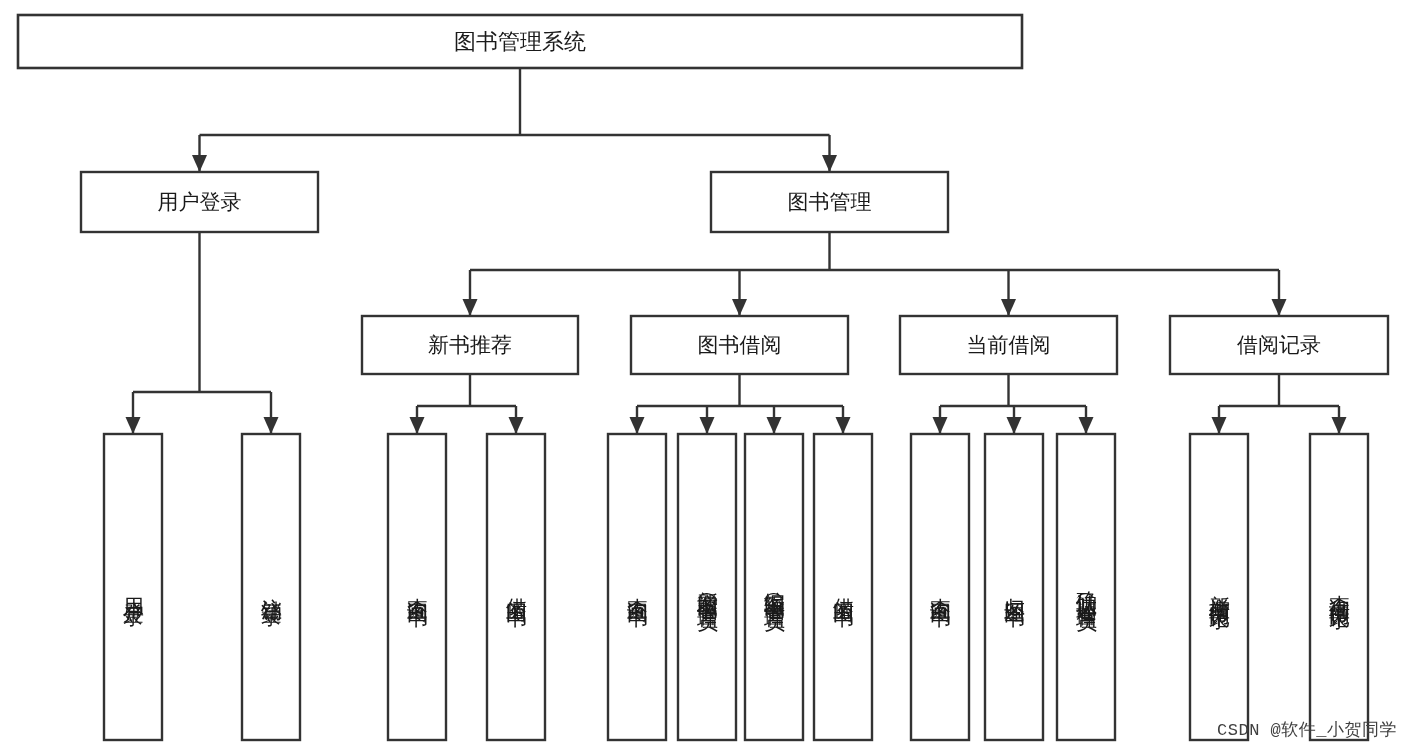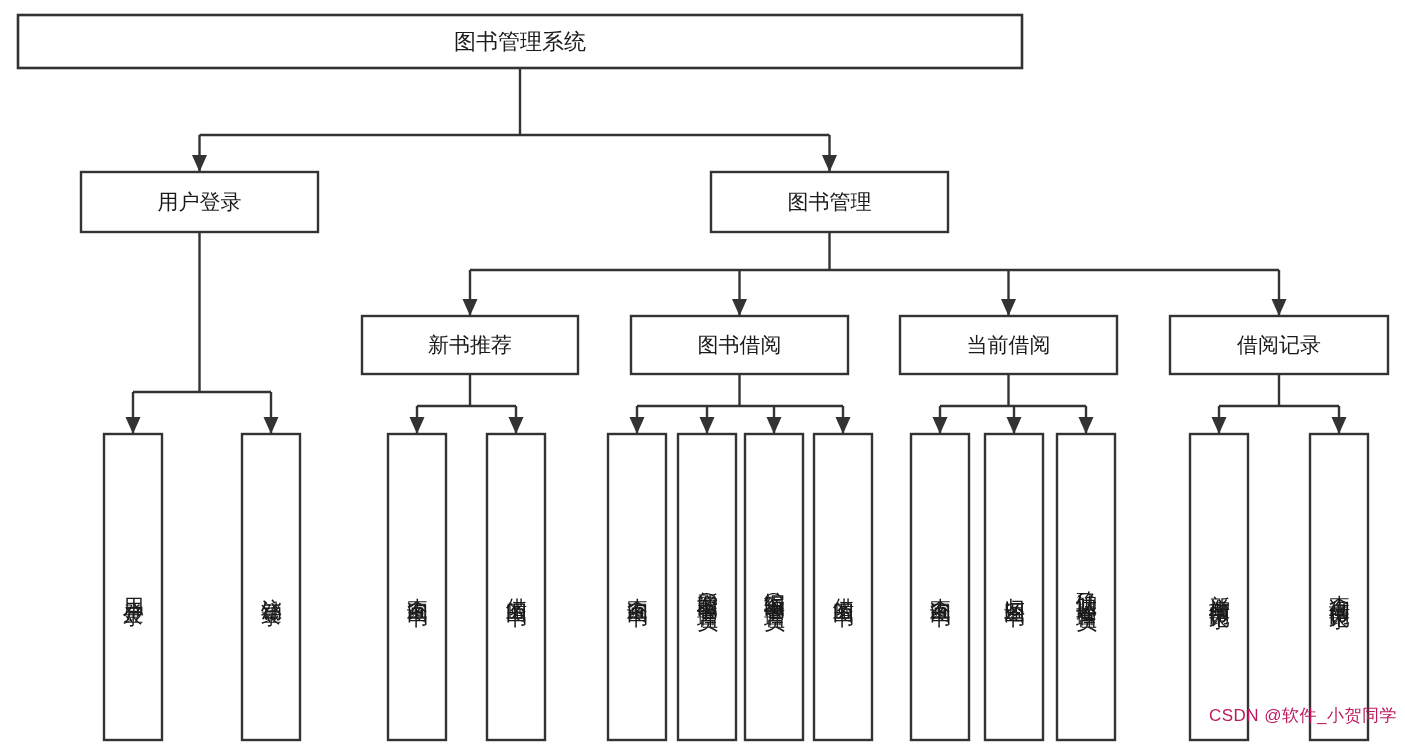--- a/index.html
+++ b/index.html
@@ -74,24 +74,24 @@
     font-size: 21px;
     line-height: 1.18;
     letter-spacing: 3px;
     color: #1a1a1a;
     white-space: nowrap;
     text-align: center;
   }
   .watermark {
     position: absolute;
     right: 8px;
-    bottom: 20px;
-    font-family: Liberation Sans, sans-serif;
+    bottom: 6px;
+    font-family: Liberation Mono, monospace;
     font-size: 17px;
-    color: #be185d;
+    color: #404040;
     letter-spacing: 0.5px;
     white-space: nowrap;
     user-select: none;
   }
 </style>
 </head>
 <body>
 
 <div id="diagram-root">
 

